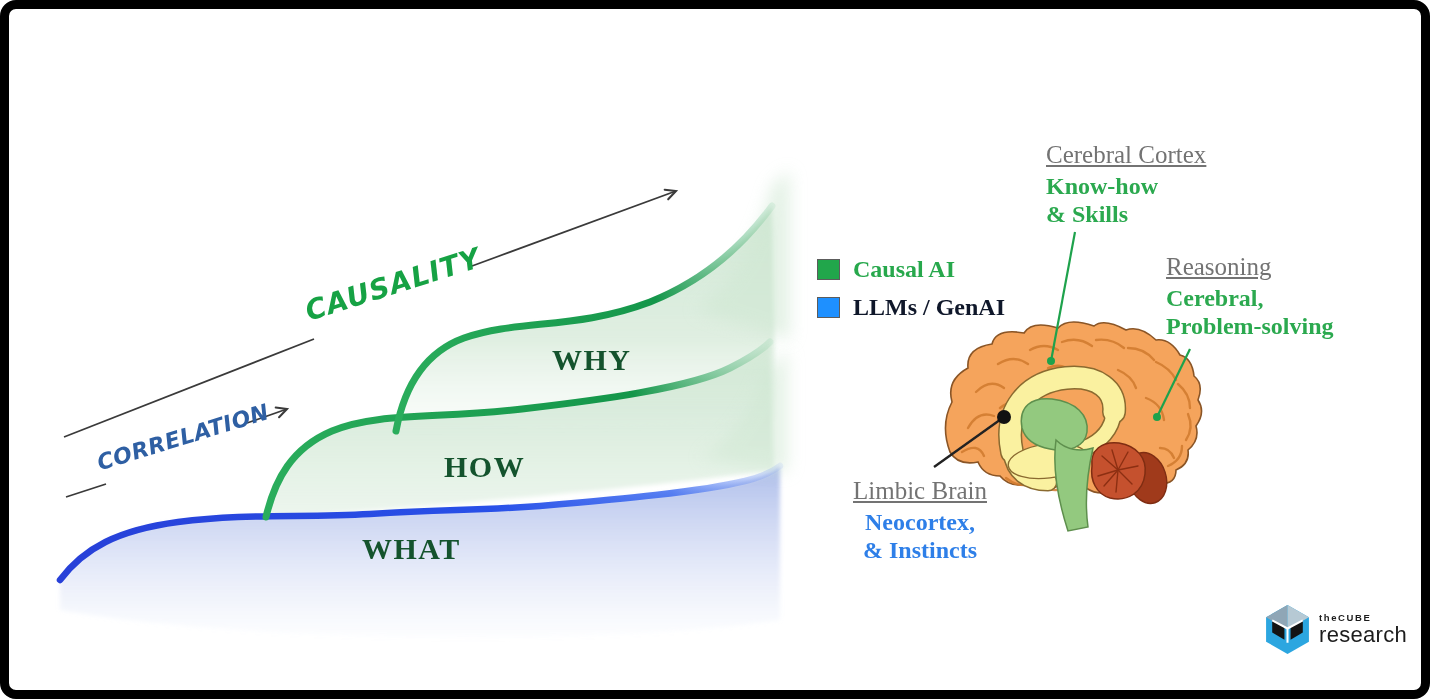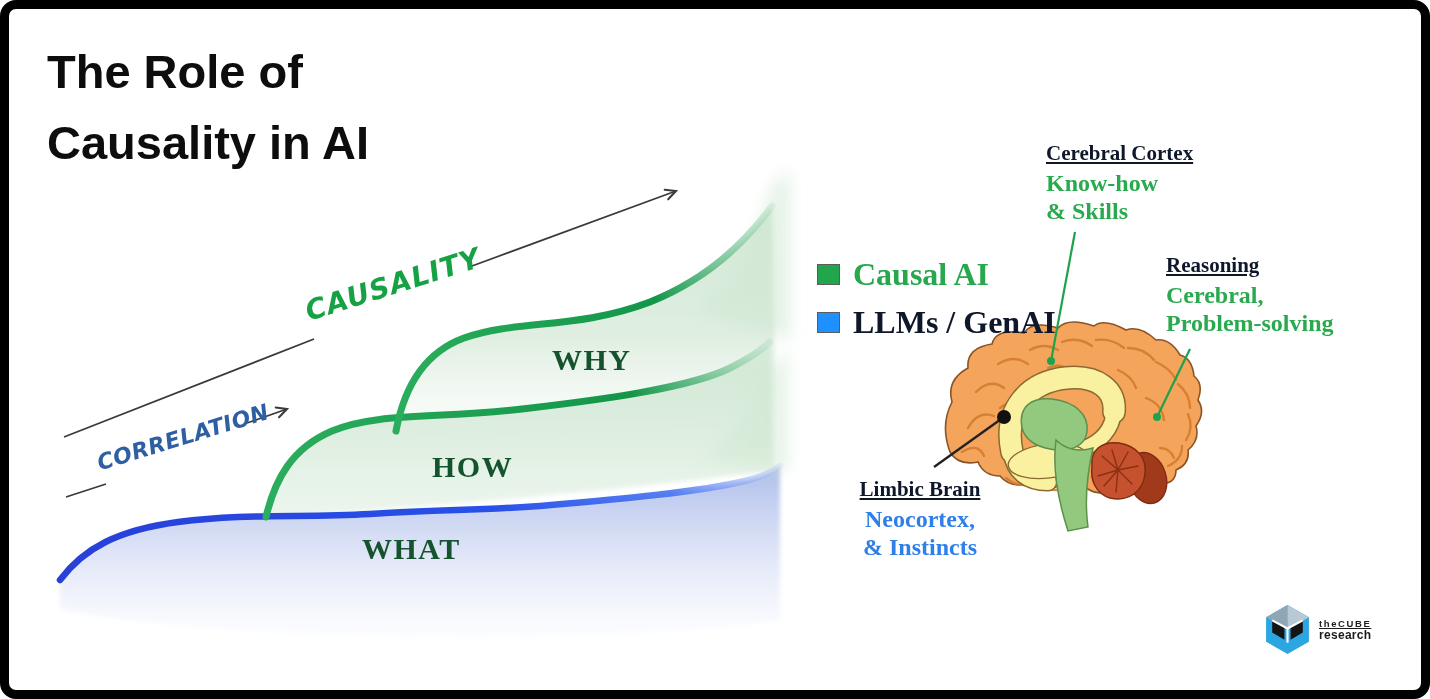--- a/index.html
+++ b/index.html
@@ -16,45 +16,45 @@
   .rot-label { position:absolute; font-family:"DejaVu Sans", sans-serif; font-weight:bold;
                font-style:italic; text-align:center; white-space:nowrap; }
   .causality   { left:288px; top:268px; width:210px; font-size:28px; color:#16A244;
                  letter-spacing:1px; transform:rotate(-17.5deg); }
   .correlation { left:94px;  top:426px; width:170px; font-size:22px; color:#2E5FA3;
                  letter-spacing:0.5px; transform:rotate(-17deg); }
 
   .stage-label { position:absolute; font-family:"Liberation Serif","DejaVu Serif",serif;
                  font-weight:bold; color:#14532d; font-size:30px; letter-spacing:1.5px; }
   .why  { left:552px; top:343px; }
-  .how  { left:432px; top:450px; }
+  .how  { left:444px; top:450px; }
   .what { left:330px; top:532px;margin-left:32px; }
 
   .legend { position:absolute; left:817px; top:256px; }
   .legend-row { display:flex; align-items:center; margin-bottom:11px; }
   .swatch { width:23px; height:21px; border:1.5px solid #5c5c5c; margin-right:13px; }
   .sw-green { background:#21A64B; }
   .sw-blue  { background:#1E90FF; }
-  .legend-text { font-family:"Liberation Serif","DejaVu Serif",serif; font-weight:600; font-size:32px; }
+  .legend-text { font-family:"Liberation Serif","DejaVu Serif",serif; font-weight:600; font-size:24px; }
   .lt-green { color:#27A84C; }
   .lt-blue  { color:#0f172a; }
 
   .region { position:absolute; font-family:"Liberation Serif","DejaVu Serif",serif; }
-  .region h4 { font-size:21px; font-weight:bold; color:#0f172a; text-decoration:underline;
+  .region h4 { font-size:25px; font-weight:normal; color:#737373; text-decoration:underline;
                margin-bottom:3px; }
   .region .rline { font-size:24px; line-height:28px; font-weight:600; }
   .r-green { color:#2BA94F; } .r-blue { color:#2E7FE8; }
   .reg-cerebral { left:1046px; top:141px; }
   .reg-neo      { left:1166px; top:253px; }
   .reg-limbic   { left:845px;  top:477px; width:150px; text-align:center; }
 
   .logo { position:absolute; left:1264px; top:604px; display:flex; align-items:center; z-index:60; }
   .logo-text { margin-left:8px; color:#1c1c1c; }
-  .logo-brand { font-size:9.5px; font-weight:bold; letter-spacing:1.6px;text-decoration:underline; }
-  .logo-sub   { font-size:12px; font-weight:700; letter-spacing:0.3px; margin-top:-1px; }
+  .logo-brand { font-size:9.5px; font-weight:bold; letter-spacing:1.6px; }
+  .logo-sub   { font-size:22px; font-weight:400; letter-spacing:0.3px; margin-top:-1px; }
 </style>
 </head>
 <body>
 
 <div class="stage">
 
   <svg class="layer" viewBox="0 0 1430 699" aria-hidden="true">
     <defs>
       <marker id="arrow" viewBox="0 0 12 12" refX="10" refY="6" markerWidth="9" markerHeight="9" orient="auto">
         <path d="M2,2 L10,6 L2,10" fill="none" stroke="#3a3a3a" stroke-width="1.6" stroke-linecap="round"></path>
@@ -168,24 +168,20 @@
     <g>
       <line x1="1075" y1="232" x2="1051" y2="361" stroke="#1EA24C" stroke-width="2.2"></line>
       <circle cx="1051" cy="361" r="4" fill="#1EA24C"></circle>
       <line x1="1190" y1="349" x2="1157" y2="417" stroke="#1EA24C" stroke-width="2.2"></line>
       <circle cx="1157" cy="417" r="4" fill="#1EA24C"></circle>
       <line x1="1004" y1="417" x2="934" y2="467" stroke="#222" stroke-width="2.4"></line>
       <circle cx="1004" cy="417" r="7" fill="#111"></circle>
     </g>
   </svg>
 
-  <div class="title">
-    <div>The Role of</div>
-    <div>Causality in AI</div>
-  </div>
 
   <div class="rot-label causality">CAUSALITY</div>
   <div class="rot-label correlation">CORRELATION</div>
 
   <div class="stage-label why">WHY</div>
   <div class="stage-label how">HOW</div>
   <div class="stage-label what">WHAT</div>
 
   <div class="legend">
     <div class="legend-row">

